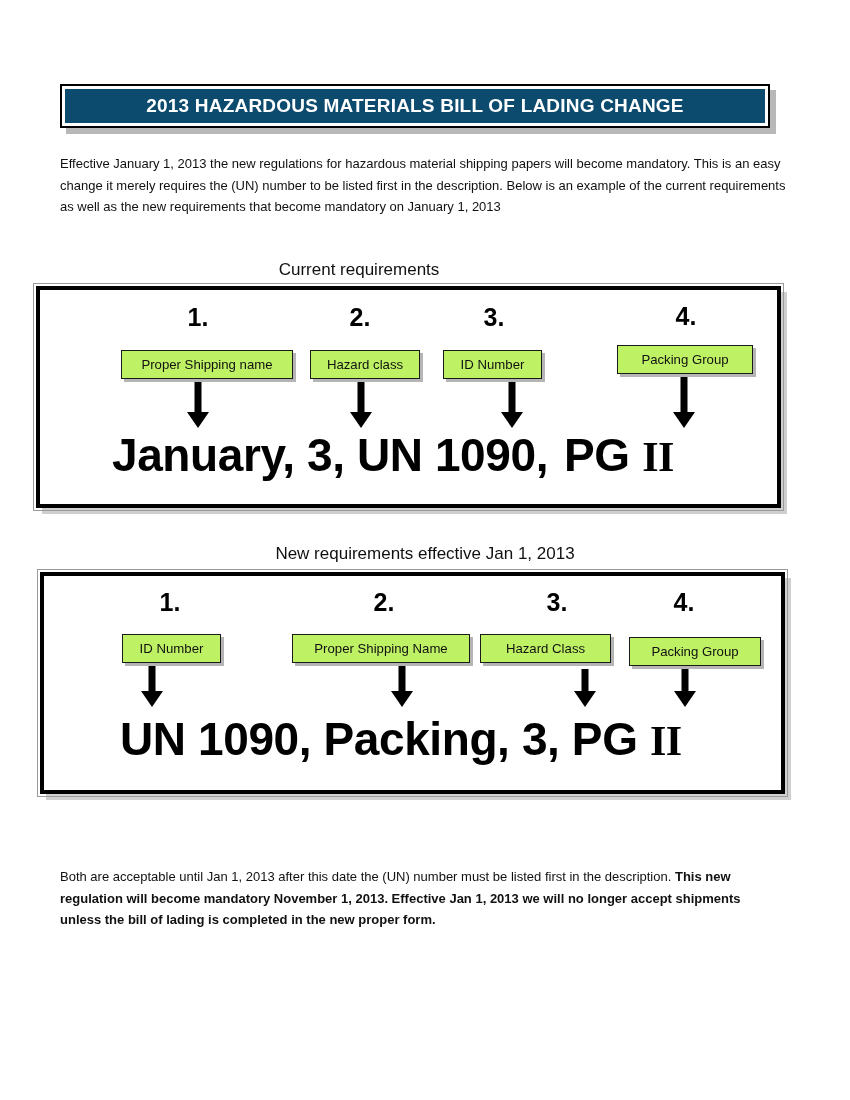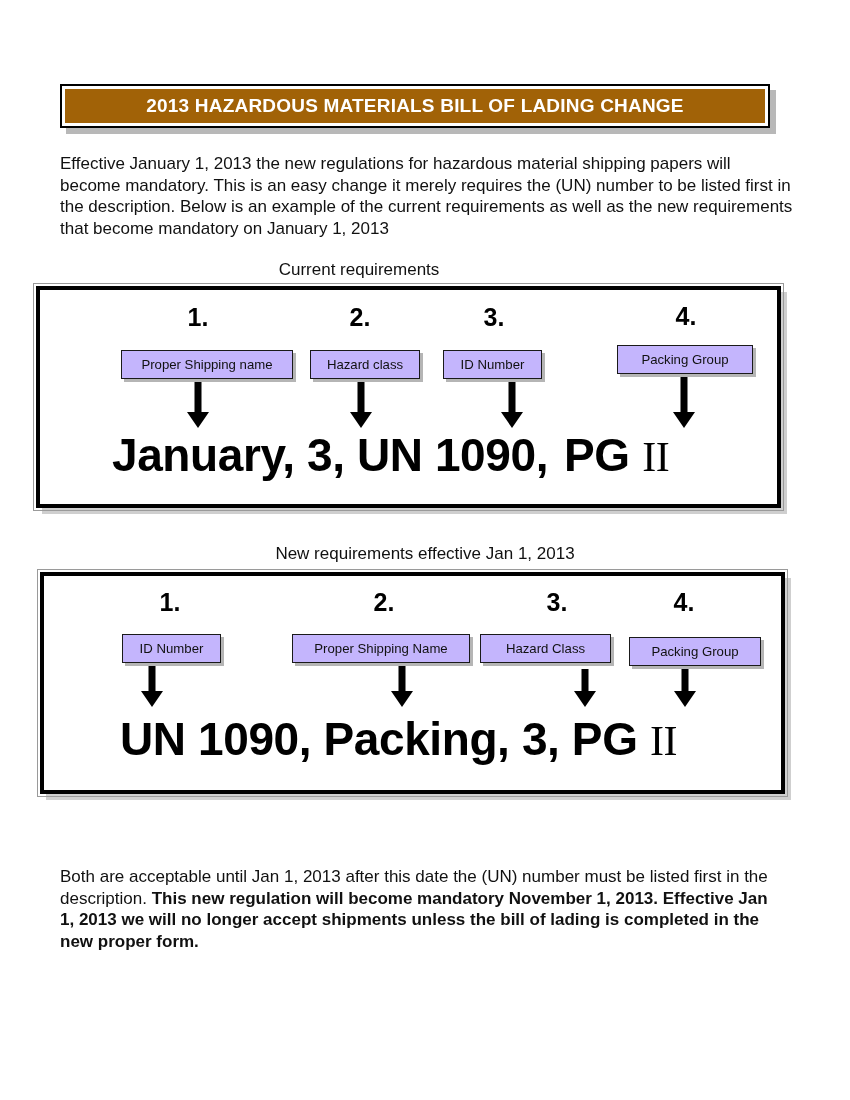--- a/index.html
+++ b/index.html
@@ -41,37 +41,37 @@
     border: 2px solid #000000;
     background: #ffffff;
     box-sizing: border-box;
   }
   .banner-inner {
     position: absolute;
     left: 3px;
     top: 3px;
     right: 3px;
     bottom: 3px;
-    background: #a16207;
+    background: #0c4a6e;
     display: flex;
     align-items: center;
     justify-content: center;
   }
   .banner-text {
     color: #ffffff;
     font-size: 19px;
     font-weight: bold;
     letter-spacing: 0.2px;
     white-space: nowrap;
   }
 
   
   .para {
     position: absolute;
-    font-size: 17px;
+    font-size: 13px;
     line-height: 21.5px;
     color: #111111;
   }
   .para-intro {
     left: 60px;
     top: 153px;
     width: 733px;
   }
   .para-footer {
     left: 60px;
@@ -124,21 +124,21 @@
     font-size: 25px;
     font-weight: bold;
     text-align: center;
     white-space: nowrap;
   }
 
   
   .label-box {
     position: absolute;
     box-sizing: border-box;
-    background: #c4b5fd;
+    background: #bef264;
     border: 1.4px solid #1a1a1a;
     display: flex;
     align-items: center;
     justify-content: center;
     font-size: 13.2px;
     color: #111111;
     white-space: nowrap;
     box-shadow: 3px 3px 0 0 #b5b5b5;
   }
 
@@ -169,21 +169,21 @@
   
   .example-line {
     position: absolute;
     font-size: 46px;
     font-weight: bold;
     white-space: nowrap;
     letter-spacing: -0.4px;
   }
   .example-line .roman {
     font-family: "Liberation Serif", serif;
-    font-weight: normal;
+    font-weight: bold;
     font-size: 42px;
   }
   .example-line .gap {
     display: inline-block;
     width: 16px;
   }
   #example1 { left: 112px; top: 428px; }
   #example2 { left: 120px; top: 712px; }
 </style>
 </head>

